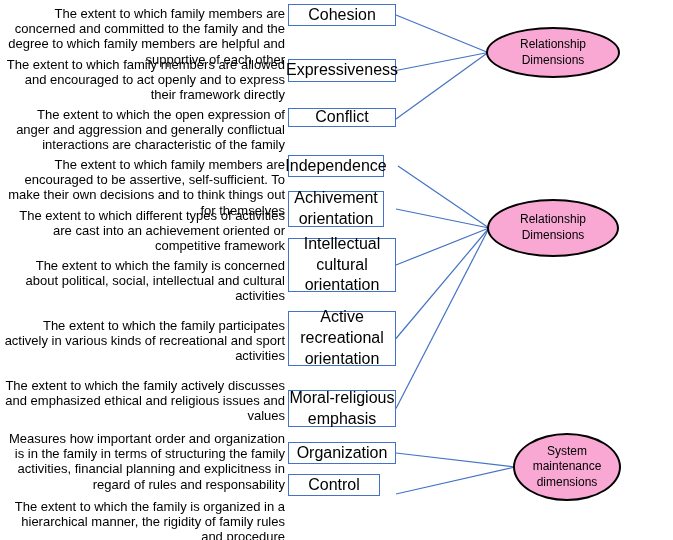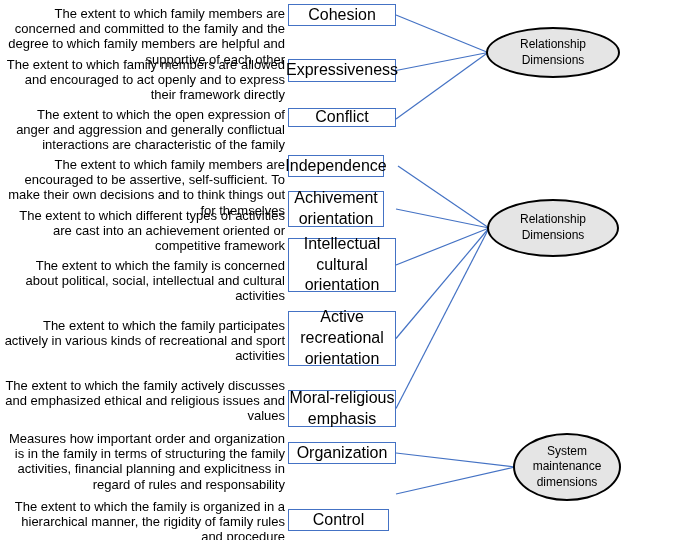--- a/index.html
+++ b/index.html
@@ -32,21 +32,21 @@
     font-size: 16px;
     line-height: 1.3;
     white-space: pre-line;
     box-sizing: border-box;
     z-index: 2;
   }
   .ellipse {
     position: absolute;
     border: 2.5px solid #000000;
     border-radius: 50%;
-    background: #e5e5e5;
+    background: #f9a8d4;
     display: flex;
     align-items: center;
     justify-content: center;
     text-align: center;
     font-size: 12px;
     line-height: 1.3;
     white-space: pre-line;
     box-sizing: border-box;
     z-index: 2;
   }
@@ -96,21 +96,21 @@
 orientation</div>
   <div class="box" style="left:288px;top:238px;width:108px;height:54px">Intellectual
 cultural
 orientation</div>
   <div class="box" style="left:288px;top:311px;width:108px;height:55px">Active
 recreational
 orientation</div>
   <div class="box" style="left:288px;top:390px;width:108px;height:37px">Moral-religious
 emphasis</div>
   <div class="box" style="left:288px;top:442px;width:108px;height:22px">Organization</div>
-  <div class="box" style="left:288px;top:509px;width:101px;height:22px">Control</div>
+  <div class="box" style="left:288px;top:474px;width:92px;height:22px">Control</div>
 
   <div class="ellipse" style="left:486px;top:27px;width:134px;height:51px">Relationship
 Dimensions</div>
   <div class="ellipse" style="left:487px;top:199px;width:132px;height:58px">Relationship
 Dimensions</div>
   <div class="ellipse" style="left:513px;top:433px;width:108px;height:68px">System
 maintenance
 dimensions</div>
 
 </div>

